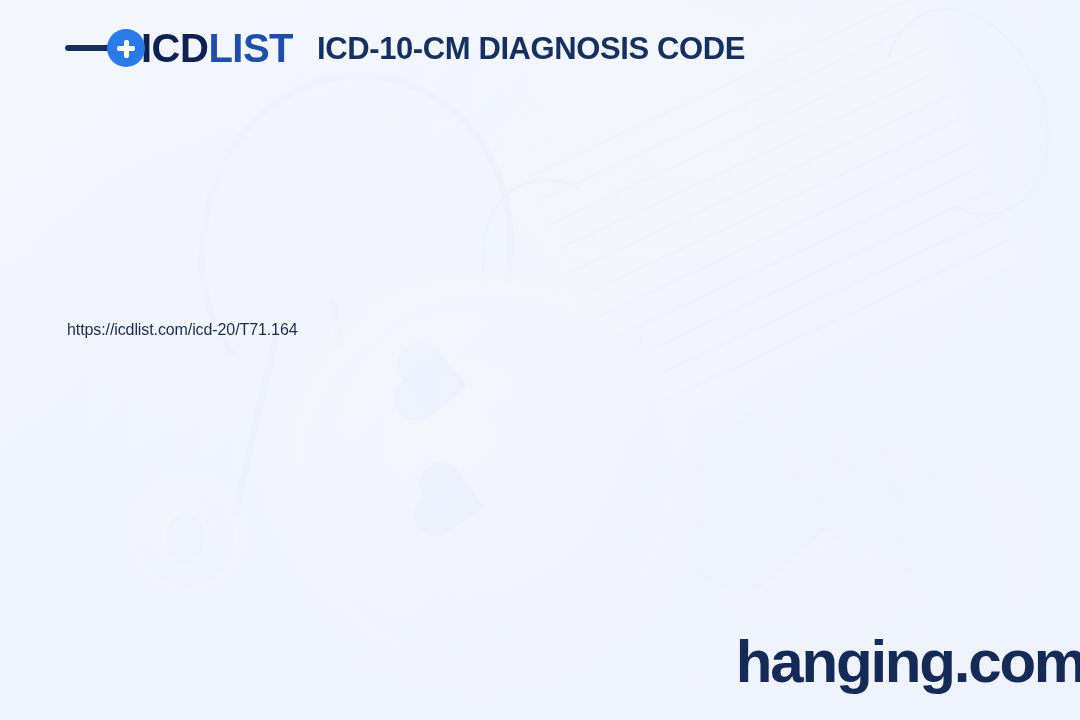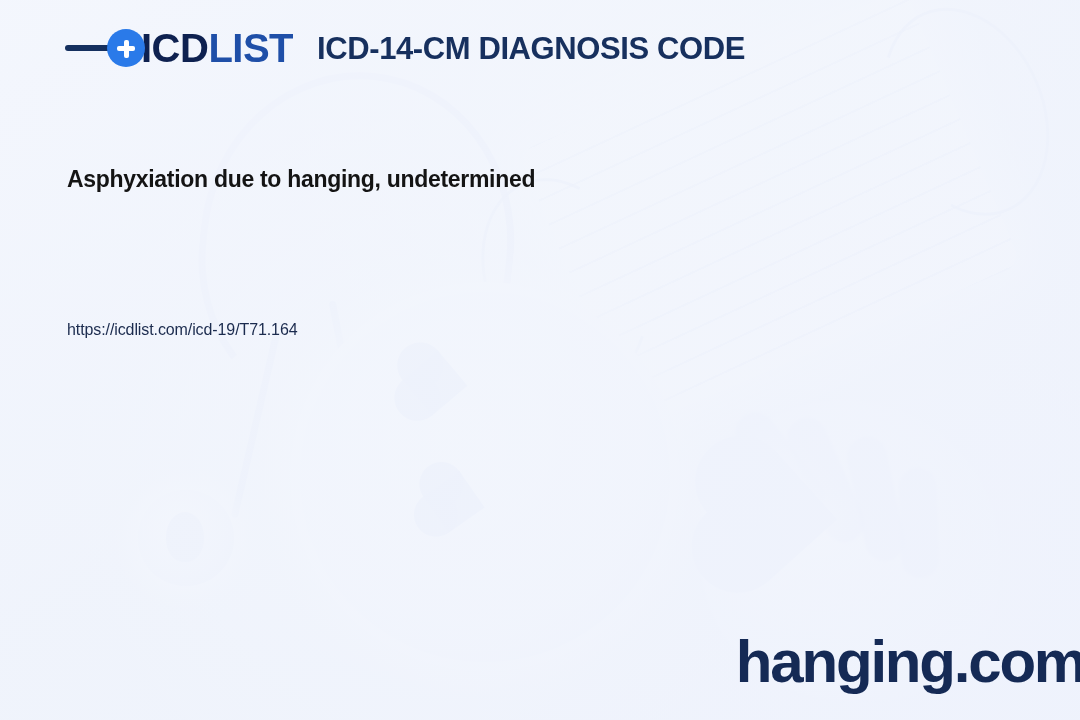--- a/index.html
+++ b/index.html
@@ -349,25 +349,24 @@
 
       <div class="logo">
         <span class="logo-dash"></span>
         <span class="logo-circle">
           <span class="plus-h"></span>
           <span class="plus-v"></span>
         </span>
         <span class="logo-word"><span class="logo-icd">ICD</span><span class="logo-list">LIST</span></span>
       </div>
 
-      <div class="header-title">ICD-14-CM DIAGNOSIS CODE</div>
+      <div class="header-title">ICD-10-CM DIAGNOSIS CODE</div>
     </div>
 
 
-    <div class="description">Asphyxiation due to hanging, undetermined</div>
-
-
-    <div class="url">https://icdlist.com/icd-19/T71.164</div>
+
+
+    <div class="url">https://icdlist.com/icd-20/T71.164</div>
 
     <div class="watermark">hanging.com</div>
 
   </div>
 </div>
 
 </body></html>

